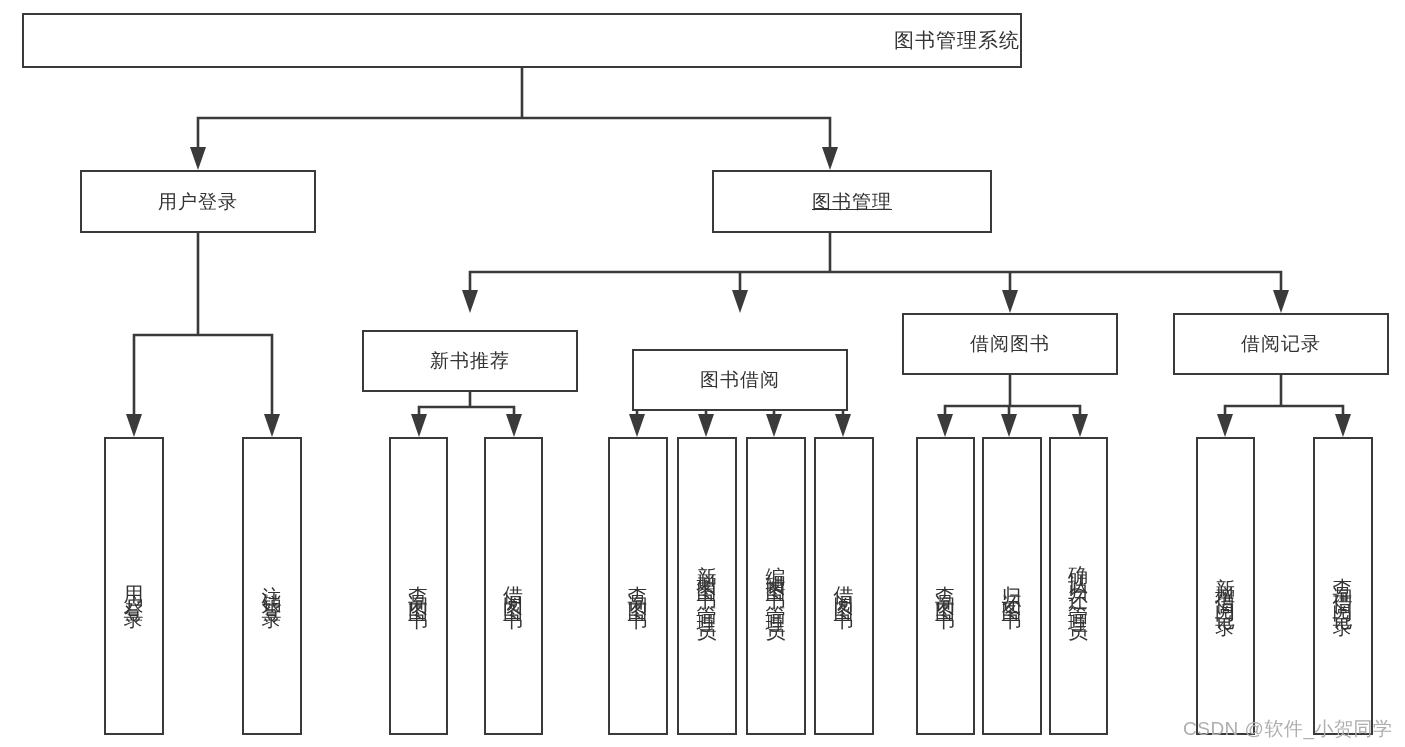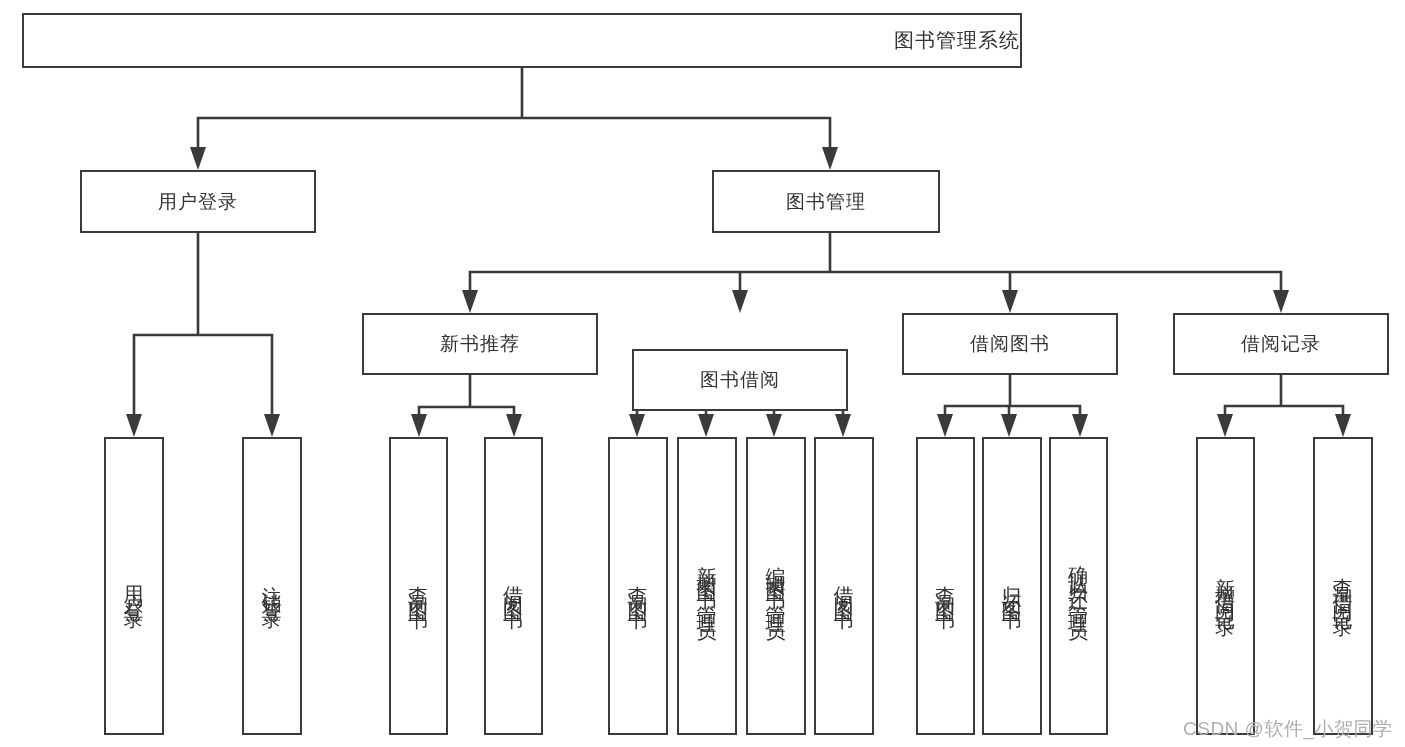--- a/index.html
+++ b/index.html
@@ -26,22 +26,22 @@
     display: flex;
     align-items: center;
     justify-content: center;
     font-size: 19px;
     letter-spacing: 1px;
     color: #333333;
     z-index: 2;
   }
   .root-box  { left: 22px;  top: 13px;  width: 1000px; height: 55px; font-size: 20px; justify-content: flex-end; }
   .b-user    { left: 80px;  top: 170px; width: 236px;  height: 63px; }
-  .b-book    { left: 712px; top: 170px; width: 228px;  height: 63px; }
-  .g-new     { left: 362px; top: 313px; width: 236px;  height: 62px; }
+  .b-book    { left: 712px; top: 170px; width: 280px;  height: 63px; text-decoration: underline; }
+  .g-new     { left: 362px; top: 330px; width: 216px;  height: 62px; }
   .g-borrow  { left: 632px; top: 313px; width: 216px;  height: 62px; margin-top: 36px; }
   .g-current { left: 902px; top: 313px; width: 216px;  height: 62px; }
   .g-record  { left: 1173px;top: 313px; width: 216px;  height: 62px; }
   .leaf {
     position: absolute;
     top: 437px;
     height: 298px;
     width: 60px;
     box-sizing: border-box;
     border: 2.5px solid #3a3a3a;

